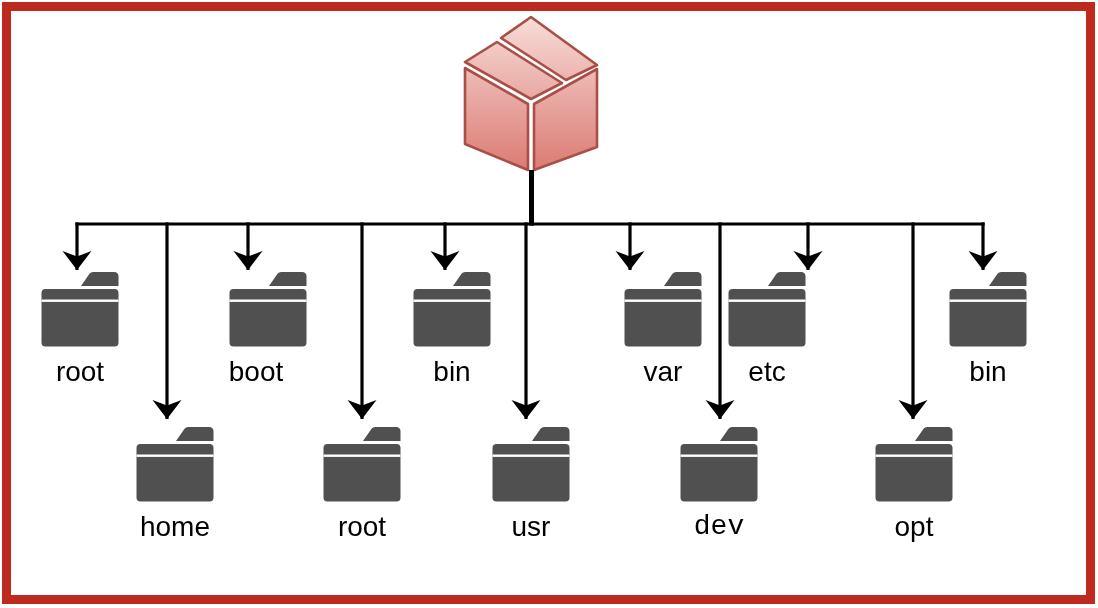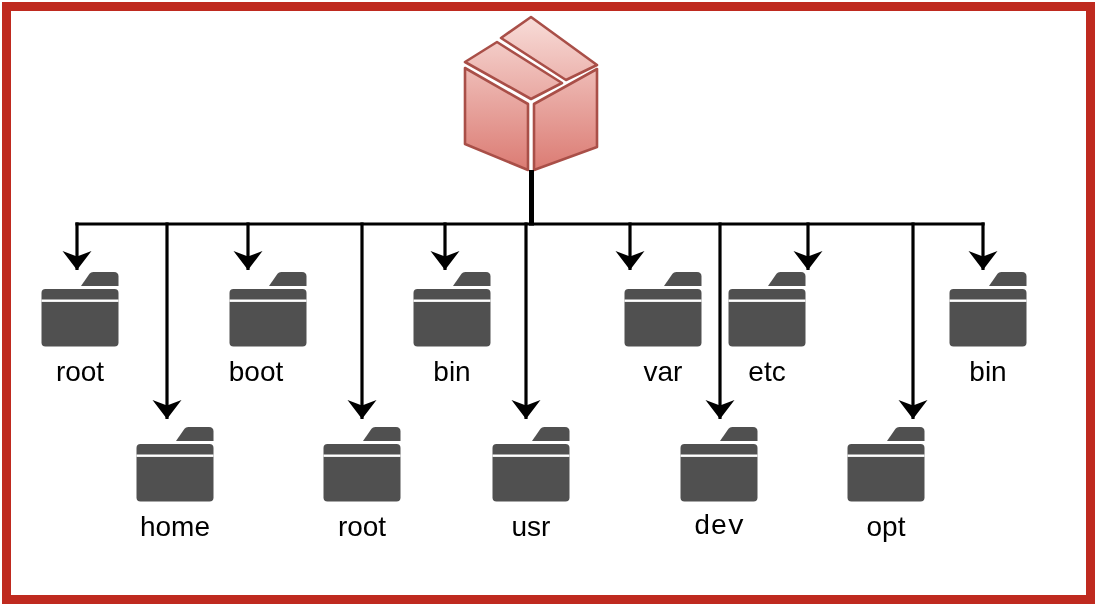--- a/index.html
+++ b/index.html
@@ -126,21 +126,21 @@
         <div class="nlabel">dev</div>
       </div>
       <div class="node" style="left: 728px; top: 272px;">
         <svg class="folder-shape" width="78" height="75" viewBox="0 0 78 75">
           <path d="M40,14 L48.5,1.8 Q49.8,0 52.3,0 L73,0 Q77.5,0 77.5,4.5 L77.5,14 Z" fill="#505050"></path>
           <rect x="0.5" y="17" width="77" height="57.5" rx="4" fill="#505050"></rect>
           <rect x="0.5" y="27.5" width="77" height="2.4" fill="#ffffff"></rect>
         </svg>
         <div class="nlabel">etc</div>
       </div>
-      <div class="node" style="left: 847px; top: 427px;">
+      <div class="node" style="left: 875px; top: 427px;">
         <svg class="folder-shape" width="78" height="75" viewBox="0 0 78 75">
           <path d="M40,14 L48.5,1.8 Q49.8,0 52.3,0 L73,0 Q77.5,0 77.5,4.5 L77.5,14 Z" fill="#505050"></path>
           <rect x="0.5" y="17" width="77" height="57.5" rx="4" fill="#505050"></rect>
           <rect x="0.5" y="27.5" width="77" height="2.4" fill="#ffffff"></rect>
         </svg>
         <div class="nlabel">opt</div>
       </div>
       <div class="node" style="left: 949px; top: 272px;">
         <svg class="folder-shape" width="78" height="75" viewBox="0 0 78 75">
           <path d="M40,14 L48.5,1.8 Q49.8,0 52.3,0 L73,0 Q77.5,0 77.5,4.5 L77.5,14 Z" fill="#505050"></path>

